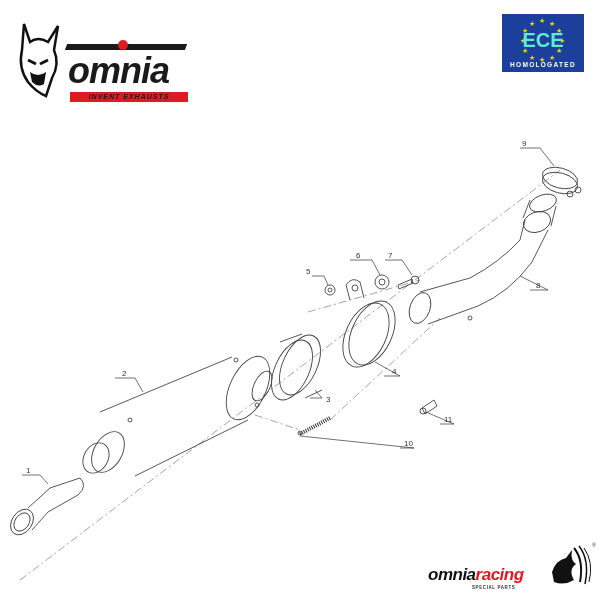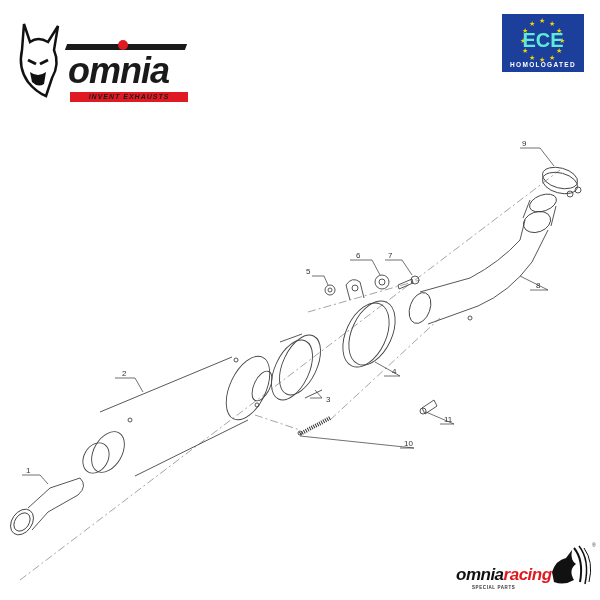--- a/index.html
+++ b/index.html
@@ -10,21 +10,21 @@
   .mivv-bar { position:absolute; left:52px; top:24px; width:120px; height:6px; background:#1a1a1a; transform:skewX(-20deg); }
   .mivv-dot { position:absolute; left:104px; top:20px; width:10px; height:10px; background:#e01a22; border-radius:50%; }
   .mivv-tag { position:absolute; left:56px; top:72px; width:118px; height:10px; background:#e01a22; color:#1a1a1a; font-size:7px; font-weight:bold; font-style:italic; letter-spacing:1px; line-height:10px; text-align:center; }
   #ece-badge { left:502px; top:14px; width:82px; height:58px; background:#1c3f9c; }
   .ece-text { position:absolute; left:0; right:0; top:16px; text-align:center; color:#5eead4; font-weight:bold; font-size:20px; line-height:20px; }
   .ece-sub { position:absolute; left:0; right:0; bottom:4px; text-align:center; color:#ffffff; font-weight:bold; font-size:6.5px; letter-spacing:1.3px; }
   .star { position:absolute; color:#f2d600; font-size:7px; line-height:7px; }
   #diagram { left:0; top:0; width:600px; height:600px; }
   .callout { font-family:"Liberation Sans", sans-serif; font-size:8px; fill:#333; }
   #omnia-logo { left:428px; top:540px; width:170px; height:58px; }
-  .omnia-word { position:absolute; left:0; top:26px; font-size:17px; font-weight:bold; font-style:italic; line-height:18px; letter-spacing:-0.5px;margin-left:28px; }
+  .omnia-word { position:absolute; left:0; top:26px; font-size:17px; font-weight:bold; font-style:italic; line-height:18px; letter-spacing:-0.5px; }
   .omnia-black { color:#111; }
   .omnia-red { color:#e0191f; }
   .omnia-sub { position:absolute; left:44px; top:45px; font-size:4.5px; color:#333; letter-spacing:0.6px; font-weight:bold; }
 </style>
 </head>
 <body>
 
 <svg id="diagram" class="abs" viewBox="0 0 600 600" xmlns="http://www.w3.org/2000/svg">
   <g fill="none" stroke="#444" stroke-width="0.9">
 

